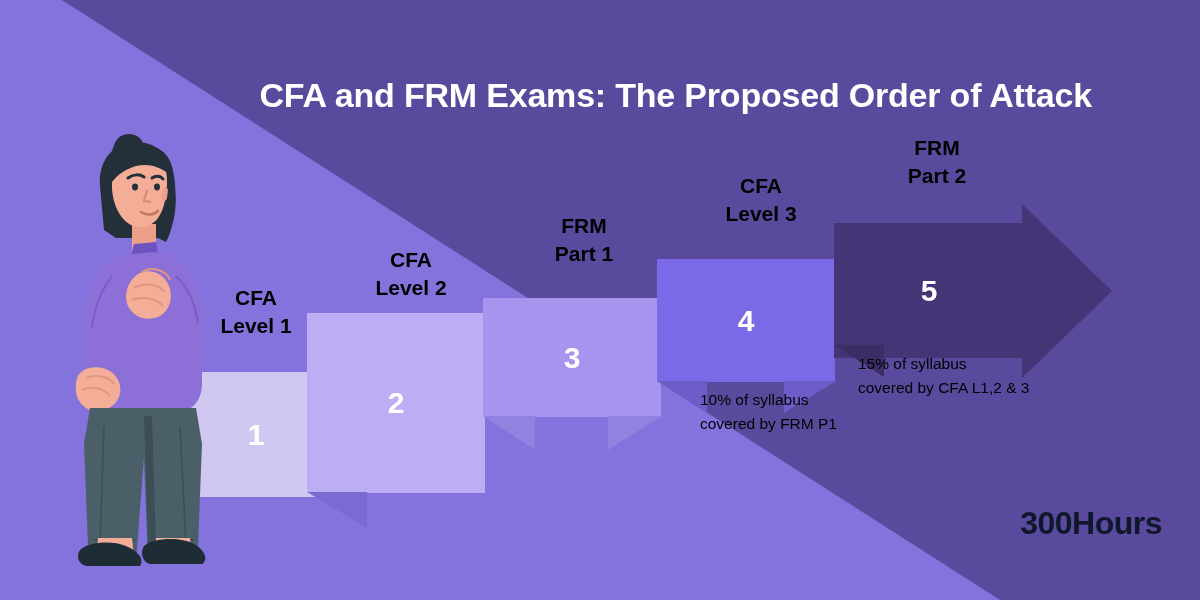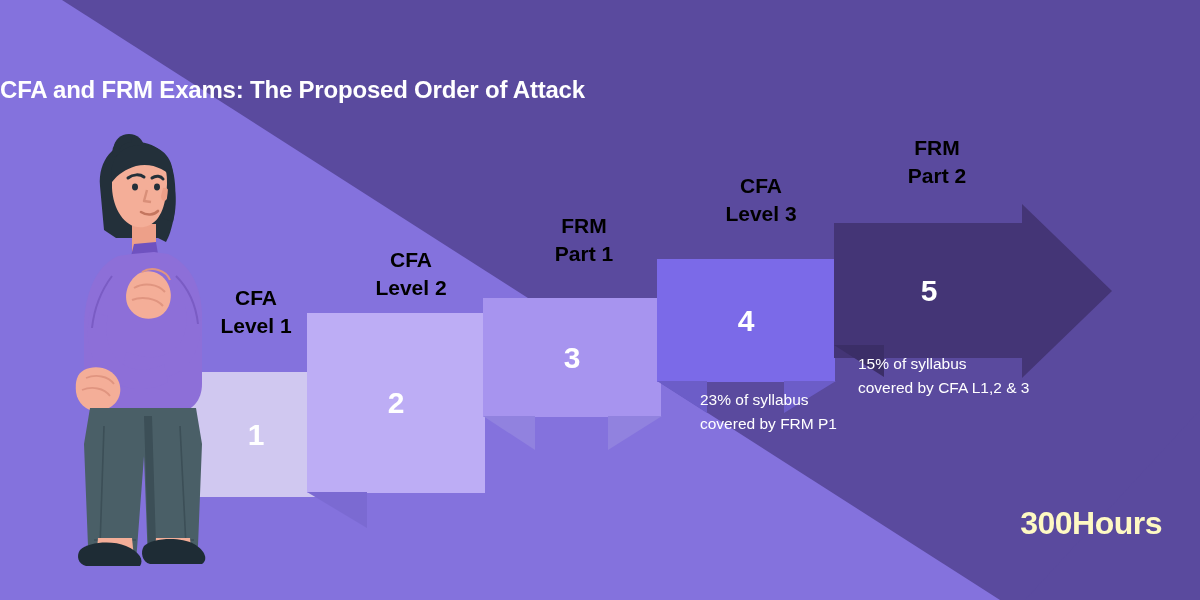--- a/index.html
+++ b/index.html
@@ -20,56 +20,56 @@
     clip-path: polygon(62px 0, 1200px 0, 1200px 432px, 1045px 600px, 1000px 600px);
   }
   .bg-corner-band{
     position:absolute; right:0; bottom:0; width:230px; height:230px;
     background:#5a4a9e;
     clip-path: polygon(230px 40px, 230px 230px, 55px 230px);
   }
   
   .title{
     position:absolute; left:0; top:76px; width:1092px;
-    text-align:left;
-    color:#ffffff; font-size:24px; font-weight:bold;
+    text-align:right;
+    color:#ffffff; font-size:34px; font-weight:bold;
     letter-spacing:-0.2px;
     white-space:nowrap;
   }
   
   .step{ position:absolute; }
   .step-box{
     position:absolute; left:0; top:0; width:100%; height:100%;
     display:flex; align-items:center; justify-content:center;
   }
   .step-num{
     color:#ffffff; font-weight:bold; font-size:30px;
     position:relative; z-index:3;
   }
   .step-label{
     position:absolute; color:#000000; font-weight:bold;
     font-size:21px; line-height:1.32; text-align:center;
     white-space:pre-line; z-index:6;
   }
   .step-note{
-    position:absolute; color:#ffffff; font-size:15.5px;
+    position:absolute; color:#000000; font-size:15.5px;
     line-height:1.55; white-space:pre-line; z-index:6;
     font-weight:400;
   }
   .shadow-tri{ position:absolute; z-index:1; }
   
   .arrow-head{
     position:absolute; z-index:2;
     background:#443576;
     clip-path: polygon(0 0, 100% 50%, 0 100%);
   }
   
   .logo{
     position:absolute; right:38px; bottom:58px;
-    color:#fef9c3; font-size:32px; font-weight:bold;
+    color:#0f172a; font-size:32px; font-weight:bold;
     letter-spacing:-0.5px;
   }
   
   .person{ position:absolute; left:56px; top:126px; width:170px; height:448px; z-index:7; }
 </style>
 </head>
 <body>
 
 <div id="infographic">
 
@@ -108,21 +108,21 @@
 
   <div class="shadow-tri" style="left:657px; top:381px; width:50px; height:32px; background:#6c5dc8; clip-path:polygon(0 0, 100% 0, 100% 100%);"></div>
   <div class="shadow-tri" style="left:784px; top:381px; width:52px; height:32px; background:#6c5dc8; clip-path:polygon(0 0, 100% 0, 0 100%);"></div>
   <div class="step" style="left:657px; top:259px; width:178px; height:123px;">
     <div class="step-box" style="background:#7b6ae8;">
       <span class="step-num">4</span>
     </div>
   </div>
   <div class="step-label" style="left:672px; top:172px; width:178px;">CFA
 Level 3</div>
-  <div class="step-note" style="left:700px; top:388px; width:260px;">23% of syllabus
+  <div class="step-note" style="left:700px; top:388px; width:260px;">10% of syllabus
 covered by FRM P1</div>
 
   <div class="shadow-tri" style="left:834px; top:345px; width:50px; height:32px; background:#3b2e67; clip-path:polygon(0 0, 100% 0, 100% 100%);"></div>
   <div class="arrow-head" style="left:1022px; top:204px; width:90px; height:174px;"></div>
   <div class="step" style="left:834px; top:223px; width:190px; height:135px;">
     <div class="step-box" style="background:#443576;">
       <span class="step-num">5</span>
     </div>
   </div>
   <div class="step-label" style="left:848px; top:134px; width:178px;">FRM

